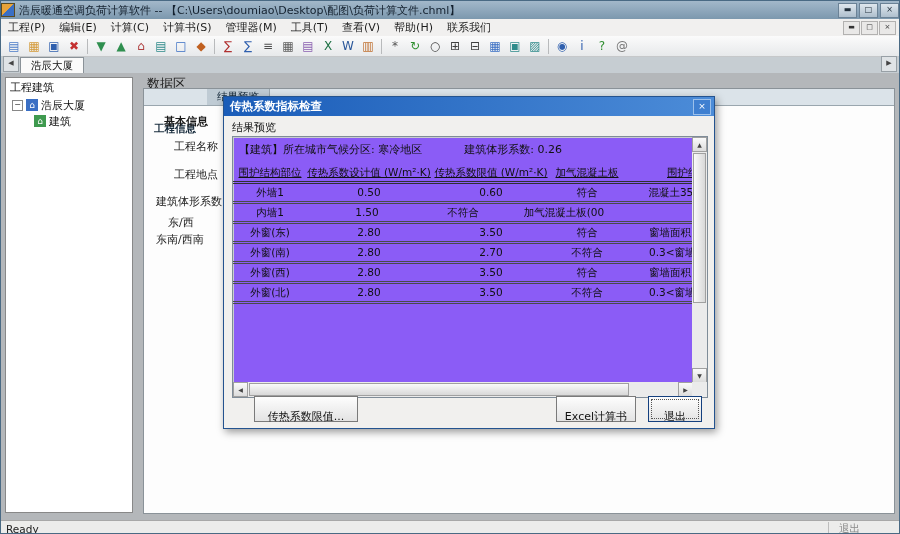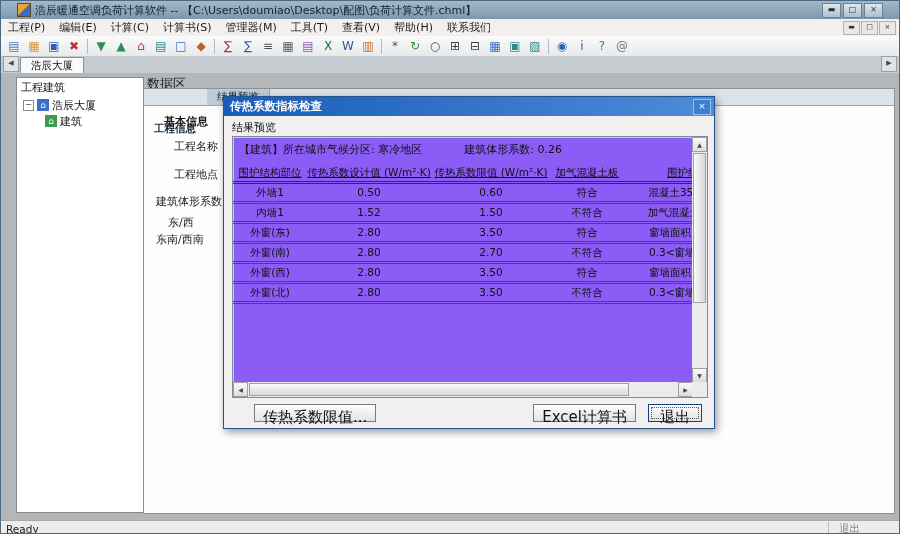--- a/index.html
+++ b/index.html
@@ -2,21 +2,21 @@
 <html><head>
 <meta charset="utf-8">
 <style>
   html,body{margin:0;padding:0;background:#555;}
   .app{position:relative;width:900px;height:534px;background:#b6b9bc;
        font-family:"DejaVu Sans","Liberation Sans",sans-serif;font-size:12px;
        overflow:hidden;border:1px solid #4a6a84;box-sizing:border-box;}
   
   .titlebar{position:absolute;left:0;top:0;width:100%;height:18px;
     background:linear-gradient(#a3b8ca,#7c98ae);display:flex;align-items:center;
-    padding:0 16px;box-sizing:border-box;color:#13202e;font-size:11px;}
+    padding:0 0;box-sizing:border-box;color:#13202e;font-size:11px;}
   .app-icon{width:12px;height:12px;margin-right:4px;border:1px solid #5a4a20;
     background:linear-gradient(135deg,#e8a33a 50%,#3a6fc4 50%);}
   .title-text{white-space:nowrap;overflow:hidden;flex:1;}
   .win-controls{display:flex;gap:2px;}
   .win-btn{width:17px;height:13px;font-size:8px;line-height:12px;text-align:center;
     background:linear-gradient(#dfe7ee,#aebfcd);border:1px solid #6b8296;color:#22303c;cursor:default;}
   
   .menubar{position:absolute;left:0;top:18px;width:100%;height:17px;background:#f1f0ef;
     border-bottom:1px solid #d2d1d0;display:flex;align-items:center;font-size:11px;color:#1c1c1c;}
   .menu-item{padding:0 7px;line-height:17px;cursor:default;}
@@ -34,21 +34,21 @@
   .tabstrip{position:absolute;left:0;top:56px;width:100%;height:16px;background:#c6cdd2;
     display:flex;align-items:flex-end;}
   .tab-scroll{width:14px;height:14px;font-size:7px;line-height:13px;text-align:center;
     background:#dfe3e6;border:1px solid #98a0a6;color:#444;margin:0 1px 1px 2px;}
   .tab-scroll.right{margin-left:auto;margin-right:2px;}
   .doc-tab{height:15px;line-height:14px;padding:0 10px;background:#fafafa;
     border:1px solid #8a9298;border-bottom:none;font-size:10.5px;color:#111;}
   
   .client{position:absolute;left:0;top:72px;width:100%;height:447px;background:#b4b7ba;}
   .sidebar{position:absolute;left:4px;top:4px;width:128px;height:436px;background:#fff;
-    border:1px solid #888;box-sizing:border-box;font-size:11px;color:#111;margin-left:11px;}
+    border:1px solid #888;box-sizing:border-box;font-size:11px;color:#111;}
   .tree-header{padding:2px 4px;}
   .tree-node{display:flex;align-items:center;height:16px;padding-left:6px;}
   .tree-node.child{padding-left:28px;}
   .expander{width:9px;height:9px;border:1px solid #888;font-size:8px;line-height:7px;
     text-align:center;margin-right:3px;color:#333;background:#fff;}
   .node-icon{width:12px;height:12px;font-size:9px;line-height:12px;text-align:center;
     color:#fff;margin-right:3px;}
   .node-icon.blue{background:#3a6fc4;}
   .node-icon.green{background:#3f9a4f;}
   .section-label{position:absolute;left:146px;top:2px;font-size:13px;color:#1c1c1c;}
@@ -85,22 +85,22 @@
   .hscroll{position:absolute;left:0;bottom:0;width:460px;height:15px;background:#ebebeb;}
   .sbtn{position:absolute;width:15px;height:15px;background:linear-gradient(#fafafa,#dcdcdc);
     border:1px solid #a0a0a0;box-sizing:border-box;font-size:6px;text-align:center;
     line-height:13px;color:#444;}
   .vthumb{position:absolute;left:1px;top:16px;width:13px;height:150px;
     background:linear-gradient(90deg,#fafafa,#d8d8d8);border:1px solid #a0a0a0;box-sizing:border-box;}
   .hthumb{position:absolute;top:1px;left:16px;width:380px;height:13px;
     background:linear-gradient(#fafafa,#d8d8d8);border:1px solid #a0a0a0;box-sizing:border-box;}
   .corner{position:absolute;right:0;bottom:0;width:15px;height:15px;background:#ebebeb;}
   .btn{position:absolute;height:18px;background:linear-gradient(#fdfdfd,#e3e3e3);
-    border:1px solid #7a7a7a;font-size:15px;text-align:center;line-height:16px;
-    color:#111;box-sizing:border-box;padding:4px 8px;}
+    border:1px solid #7a7a7a;font-size:11px;text-align:center;line-height:16px;
+    color:#111;box-sizing:border-box;padding:12px 8px;}
   .btn.default{border:1px solid #15407e;outline:1px dotted #555;outline-offset:-4px;}
   
   .statusbar{position:absolute;left:0;top:519px;width:100%;height:15px;background:#ececeb;
     border-top:1px solid #a8a8a8;display:flex;align-items:center;font-size:10.5px;color:#222;}
   .status-left{padding-left:5px;}
   .status-right{margin-left:auto;margin-right:14px;color:#8a8a8a;border-left:1px solid #bdbdbd;
     padding-left:10px;min-width:46px;}
 </style>
 </head>
 <body>
@@ -231,21 +231,20 @@
           </div>
           <div class="trow">
             <div class="tc c0">外墙1</div>
             <div class="tc c1">0.50</div>
             <div class="tc c2">0.60</div>
             <div class="tc c3">符合</div>
             <div class="tc c4">混凝土35-240-4</div>
           </div>
           <div class="trow">
             <div class="tc c0">内墙1</div>
-            <div class="tc c1">1.52</div>
             <div class="tc c2">1.50</div>
             <div class="tc c3">不符合</div>
             <div class="tc c4">加气混凝土板(00</div>
           </div>
           <div class="trow">
             <div class="tc c0">外窗(东)</div>
             <div class="tc c1">2.80</div>
             <div class="tc c2">3.50</div>
             <div class="tc c3">符合</div>
             <div class="tc c4">窗墙面积比≤0.2</div>

